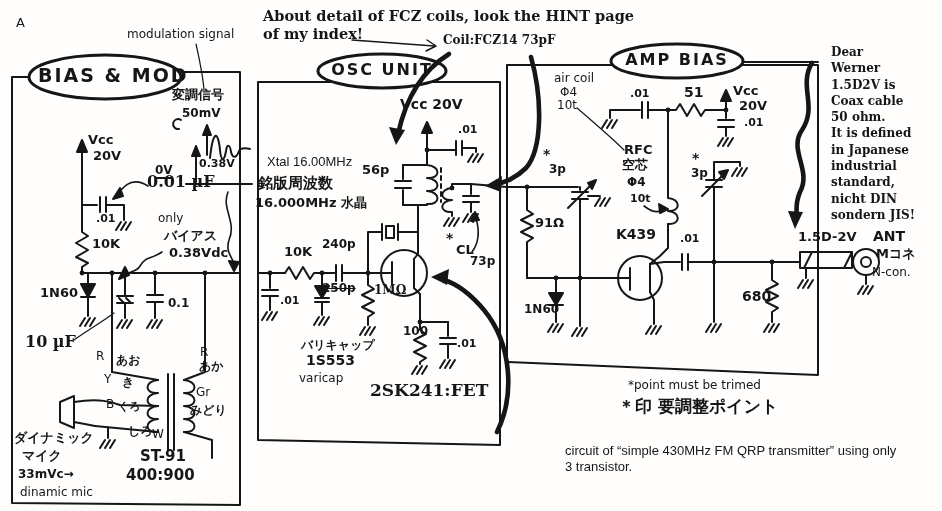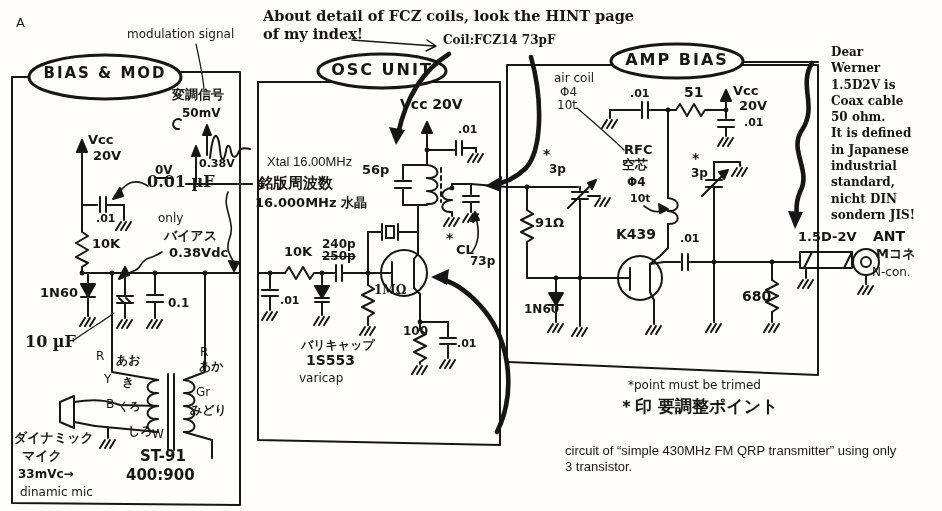--- a/index.html
+++ b/index.html
@@ -12,21 +12,21 @@
   .hand11{font-family:"DejaVu Sans",sans-serif;font-weight:bold;font-size:11px;}
   .hand14{font-family:"DejaVu Sans",sans-serif;font-weight:bold;font-size:14px;}
   .hand15{font-family:"DejaVu Sans",sans-serif;font-weight:bold;font-size:15px;}
   .hand17{font-family:"DejaVu Sans",sans-serif;font-weight:bold;font-size:17px;}
   .sans{font-family:"DejaVu Sans",sans-serif;font-weight:normal;font-size:12px;}
   .sans13{font-family:Liberation Sans, sans-serif;font-size:13px;}
   .serif{font-family:"DejaVu Serif","Liberation Serif",serif;font-weight:bold;font-size:12px;}
   .serif16{font-family:"DejaVu Serif","Liberation Serif",serif;font-weight:bold;font-size:16px;padding-left:21px;}
   .serif17{font-family:"DejaVu Serif","Liberation Serif",serif;font-weight:bold;font-size:17px;}
   .title{font-weight:bold;letter-spacing:2px;}
-  .strike{text-decoration:line-through;}
+  .strike{text-decoration:line-through;margin-top:32px;}
   .underln{border-bottom:2px solid #161616;}
   .werner{line-height:16.3px;}
   .werner span{display:block;}
   .ctr{text-align:center;}
 </style>
 </head>
 <body>
 
 <div class="stage">
 
@@ -213,21 +213,21 @@
     </g>
   </g>
 </svg>
 
 <span class="lb sans" style="left:16px;top:16px;font-size:13px">A</span>
 <span class="lb sans" style="left:127px;top:28px">modulation signal</span>
 <span class="lb serif" style="left:263px;top:8px;font-size:14.5px">About detail of FCZ coils, look the HINT page</span>
 <span class="lb serif" style="left:263px;top:26px;font-size:14.5px">of my index!</span>
 <span class="lb serif" style="left:443px;top:34px">Coil:FCZ14  73pF</span>
 
-<span class="lb hand title ctr" style="left:38px;top:66px;width:134px;font-size:15px">BIAS &amp; MOD</span>
+<span class="lb hand title ctr" style="left:38px;top:66px;width:134px;font-size:19px">BIAS &amp; MOD</span>
 <span class="lb hand title ctr" style="left:324px;top:62px;width:116px;font-size:16px">OSC  UNIT</span>
 <span class="lb hand title ctr" style="left:618px;top:52px;width:118px;font-size:16px">AMP  BIAS</span>
 
 <span class="lb hand" style="left:172px;top:88px">変調信号</span>
 <span class="lb hand12" style="left:182px;top:107px">50mV</span>
 <span class="lb hand11" style="left:199px;top:158px">0.38V</span>
 <span class="lb hand12 underln" style="left:155px;top:164px">0V</span>
 <span class="lb hand" style="left:88px;top:133px">Vcc</span>
 <span class="lb hand" style="left:93px;top:149px">20V</span>
 <span class="lb serif16" style="left:126px;top:174px">0.01 µF</span>
@@ -267,20 +267,21 @@
 <span class="lb hand" style="left:284px;top:245px">10K</span>
 <span class="lb hand12" style="left:322px;top:238px">240p</span>
 <span class="lb hand12 strike" style="left:322px;top:250px">250p</span>
 <span class="lb hand11" style="left:280px;top:295px">.01</span>
 <span class="lb serif" style="left:374px;top:284px">1MΩ</span>
 <span class="lb hand12" style="left:403px;top:325px">100</span>
 <span class="lb hand11" style="left:457px;top:338px">.01</span>
 <span class="lb hand12" style="left:301px;top:339px">バリキャップ</span>
 <span class="lb hand14" style="left:306px;top:353px">1S553</span>
 <span class="lb sans" style="left:299px;top:372px">varicap</span>
+<span class="lb serif17" style="left:370px;top:382px">2SK241:FET</span>
 <span class="lb hand14" style="left:446px;top:231px">*</span>
 <span class="lb hand" style="left:456px;top:243px">CL</span>
 <span class="lb hand12" style="left:470px;top:255px">73p</span>
 
 <span class="lb sans" style="left:554px;top:72px">air coil</span>
 <span class="lb sans" style="left:560px;top:86px">Φ4</span>
 <span class="lb sans" style="left:557px;top:99px">10t</span>
 <span class="lb hand11" style="left:630px;top:88px">.01</span>
 <span class="lb hand14" style="left:684px;top:85px">51</span>
 <span class="lb hand" style="left:733px;top:84px">Vcc</span>

